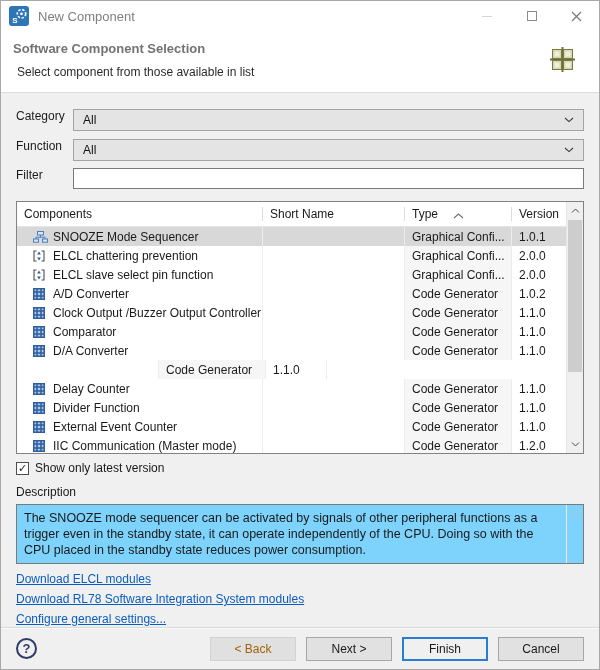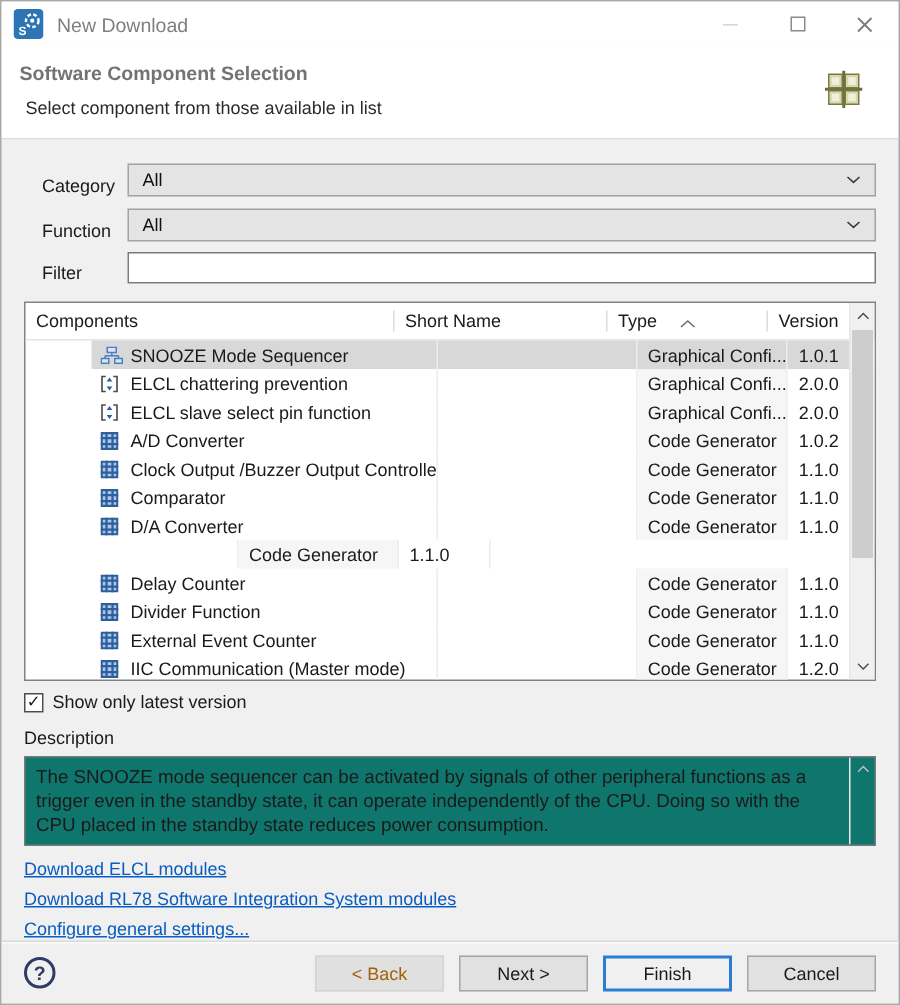--- a/index.html
+++ b/index.html
@@ -16,50 +16,50 @@
   .max-glyph { width:10px; height:10px; border:1px solid #8a8a8a; display:block; }
 
   
   .header { background:#fff; height:62px; padding:10px 15px 0 12px; position:relative; border-bottom:1px solid #dcdcdc; flex:0 0 auto; }
   .header h1 { font-size:13px; font-weight:bold; color:#737373; }
   .header .subtitle { font-size:12px; color:#2b2b2b; margin-top:9px; padding-left:4px; }
   .component-icon { position:absolute; right:24px; top:16px; }
 
   
   .content { flex:1 1 auto; padding:16px 15px 0; overflow:hidden; }
-  .form-row { display:flex; align-items:flex-end; margin-bottom:8px;margin-left:12px; }
+  .form-row { display:flex; align-items:flex-start; margin-bottom:8px; }
   .form-label { width:57px; font-size:12px; color:#1a1a1a; flex:0 0 auto; }
   .combo { flex:1; height:22px; background:#e4e4e4; border:1px solid #a3a3a3; display:flex; align-items:center; justify-content:space-between; padding:10px 9px; font-size:12px; color:#111; }
   .filter-input { flex:1; height:21px; border:1px solid #7a7a7a; background:#fff; font-size:12px; padding:0 5px; font-family:"Liberation Sans", sans-serif; outline:none; }
 
   
   .table { height:253px; background:#fff; border:1px solid #828282; position:relative; margin-top:12px; overflow:hidden; }
   .thead { display:flex; height:25px; border-bottom:1px solid #e5e5e5;align-items:center; }
   .th { font-size:12px; color:#1a1a1a; display:flex; align-items:center; padding-left:7px; border-right:1px solid #dcdcdc; position:relative; }
   .c-name { width:246px; } .c-short { width:142px; } .c-type { width:107px; } .c-version { width:61px; }
   .sort-up { position:absolute; top:1px; left:48px; }
   .trow { display:flex; height:19px; align-items:center; font-size:12px; color:#1a1a1a; }
   .trow .cell { height:19px; display:flex; align-items:center; overflow:hidden; white-space:nowrap; border-right:1px solid #ededed; }
-  .trow .c-name { padding-left:6px;margin-left:44px; }
+  .trow .c-name { padding-left:16px; }
   .trow .c-short { padding-left:7px; }
   .trow .c-type { padding-left:7px; background:#f6f6f6; }
   .trow .c-version { padding-left:7px; }
   .trow.selected .cell { background:#d8d8d8; }
   .row-icon { width:15px; height:13px; margin-right:5px; display:inline-flex; align-items:center; flex:0 0 auto; }
   .vscroll { position:absolute; top:0; right:0; bottom:0; width:17px; background:#f0f0f0; border-left:1px solid #e5e5e5; }
   .scroll-btn { height:17px; display:flex; align-items:center; justify-content:center; }
   .scroll-btn.bottom { position:absolute; bottom:0; left:0; right:0; }
   .scroll-thumb { position:absolute; top:18px; left:1px; right:1px; height:152px; background:#cdcdcd; }
 
   
   .check-row { display:flex; align-items:center; margin-top:6px; font-size:12px; color:#1a1a1a; height:16px; }
   .checkbox { width:13px; height:13px; border:1px solid #4d4d4d; background:#fff; margin-right:6px; display:flex; align-items:center; justify-content:center; font-size:11px; line-height:11px; color:#1a1a1a; }
 
   .desc-label { margin-top:9px; font-size:12px; color:#1a1a1a; }
-  .desc-box { margin-top:5px; height:60px; background:#0f766e; border:1px solid #7a7a7a; position:relative; padding:5px 26px 5px 7px; font-size:12.5px; line-height:16px; color:#1a1a1a; overflow:hidden; }
+  .desc-box { margin-top:5px; height:60px; background:#7dd3fc; border:1px solid #7a7a7a; position:relative; padding:5px 26px 5px 7px; font-size:12.5px; line-height:16px; color:#1a1a1a; overflow:hidden; }
   .desc-scroll { position:absolute; top:0; right:0; bottom:0; width:17px; border-left:1px solid #ebebeb; display:flex; justify-content:center; padding-top:5px; }
 
   .links { margin-top:8px; }
   .link { display:table; color:#0a5dc0; text-decoration:underline; font-size:12px; margin-bottom:6px; cursor:pointer; }
 
   
   .bottombar { height:42px; flex:0 0 auto; border-top:1px solid #d9d9d9; box-shadow:inset 0 1px 0 #fbfbfb; background:#f0f0f0; display:flex; align-items:center; padding:0 15px; }
   .help-btn { width:21px; height:21px; border:2px solid #303a66; border-radius:50%; color:#303a66; font-size:13px; font-weight:bold; display:flex; align-items:center; justify-content:center; }
   .btns { margin-left:auto; display:flex; gap:10px; }
   .btn { width:86px; height:24px; font-size:12px; font-family:"Liberation Sans", sans-serif; display:flex; align-items:center; justify-content:center; background:#e1e1e1; border:1px solid #a6a6a6; color:#1a1a1a; }
@@ -73,21 +73,21 @@
 
   <div class="titlebar">
     <span class="app-icon">
       <svg width="20" height="20" viewBox="0 0 20 20">
         <rect x="0" y="0" width="20" height="20" rx="3" fill="#2e75b6"></rect>
         <circle cx="12.5" cy="7.8" r="4.2" stroke="#fff" stroke-width="1.6" fill="none" stroke-dasharray="2.4 1.6"></circle>
         <circle cx="12.5" cy="7.8" r="1.4" fill="#fff"></circle>
         <text x="6" y="17" font-size="8" font-weight="bold" fill="#fff" text-anchor="middle" font-family="Liberation Sans, sans-serif">S</text>
       </svg>
     </span>
-    <span class="title-text">New Download</span>
+    <span class="title-text">New Component</span>
     <span class="win-btn">
         <span class="min-glyph"></span>
       </span>
     <span class="win-btn">
         <span class="max-glyph"></span>
       </span>
     <span class="win-btn">
       <svg width="11" height="11" viewBox="0 0 11 11">
           <path d="M1 1l9 9M10 1l-9 9" stroke="#7a7a7a" stroke-width="1.2"></path>
         </svg>

